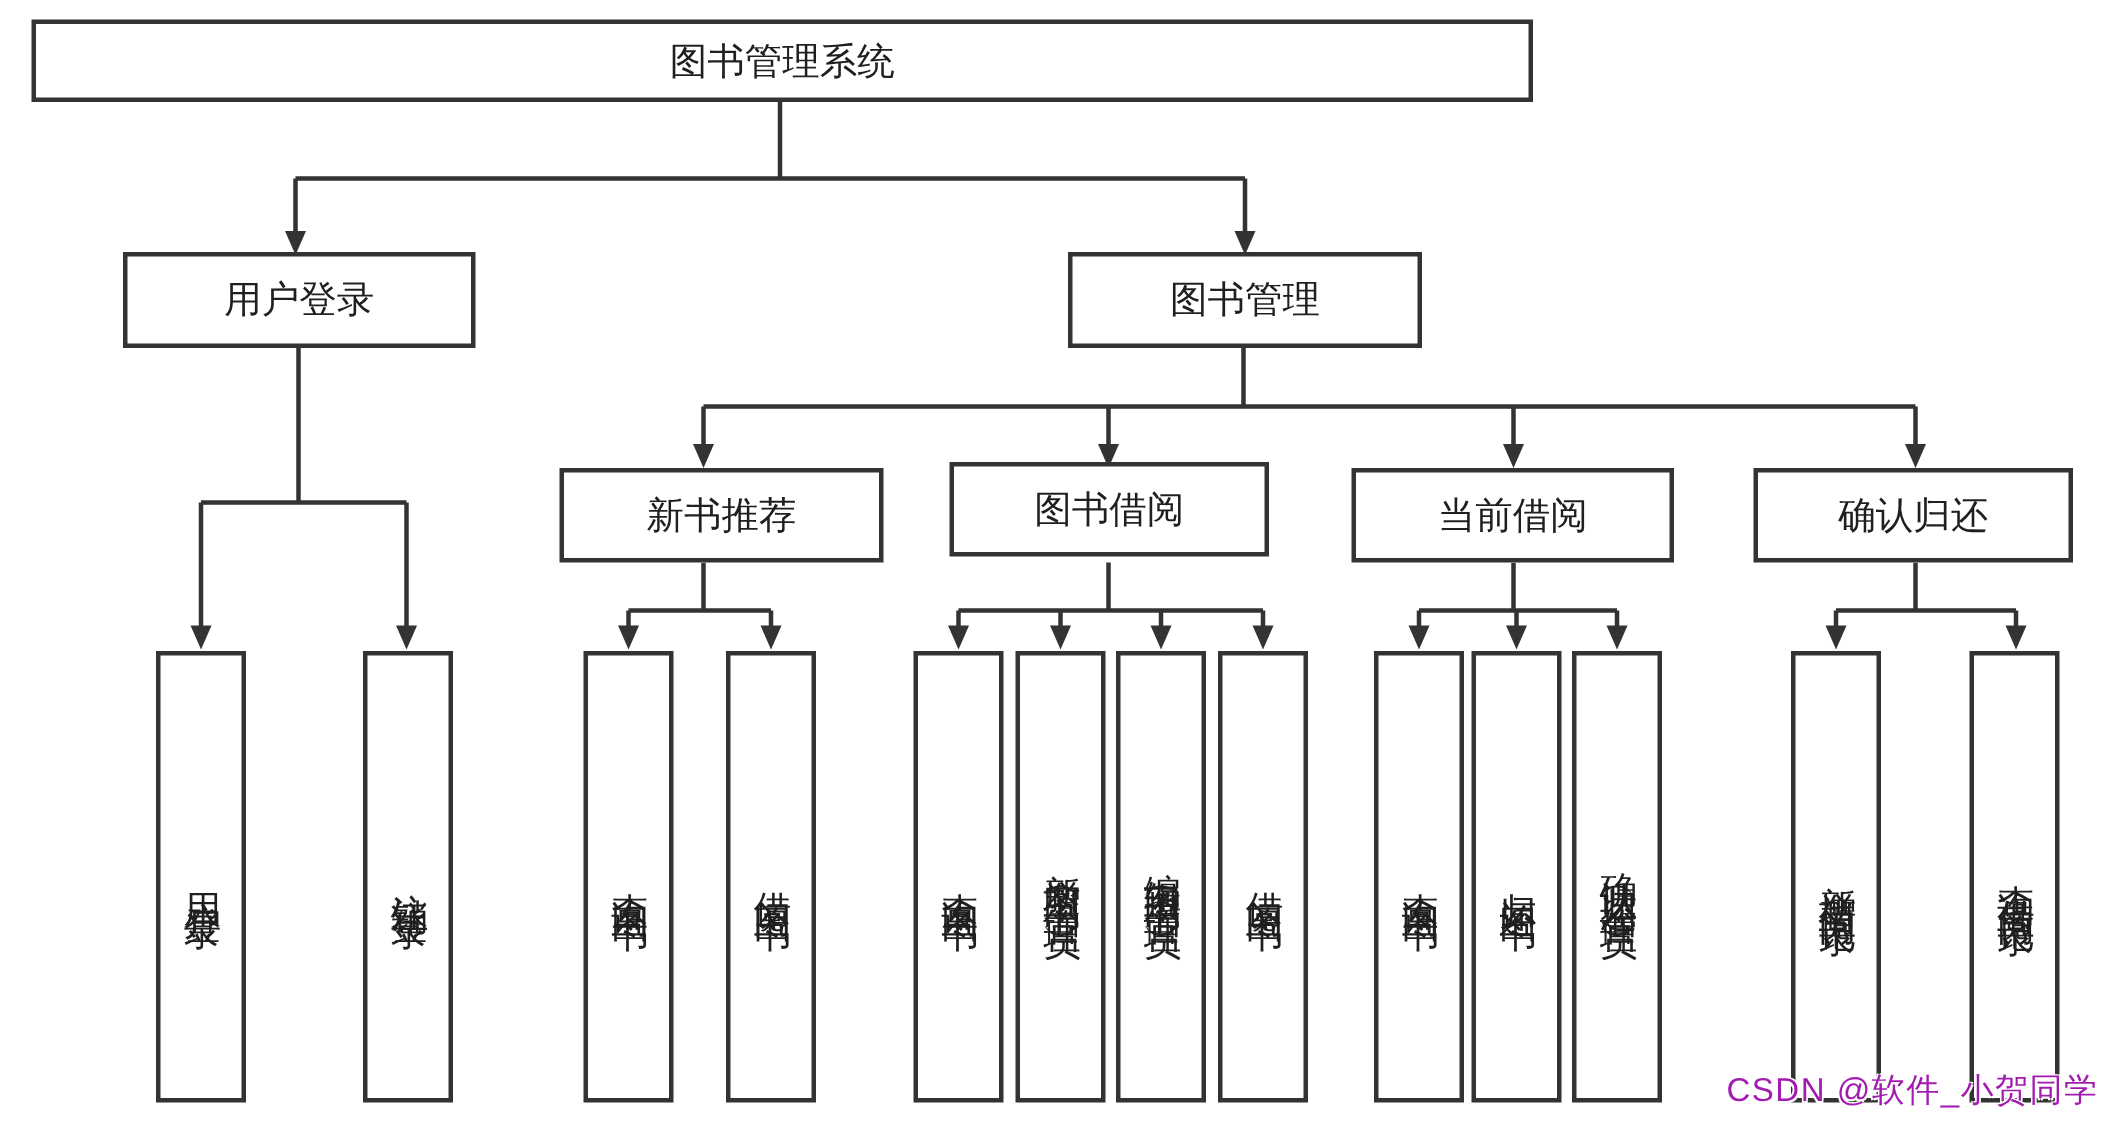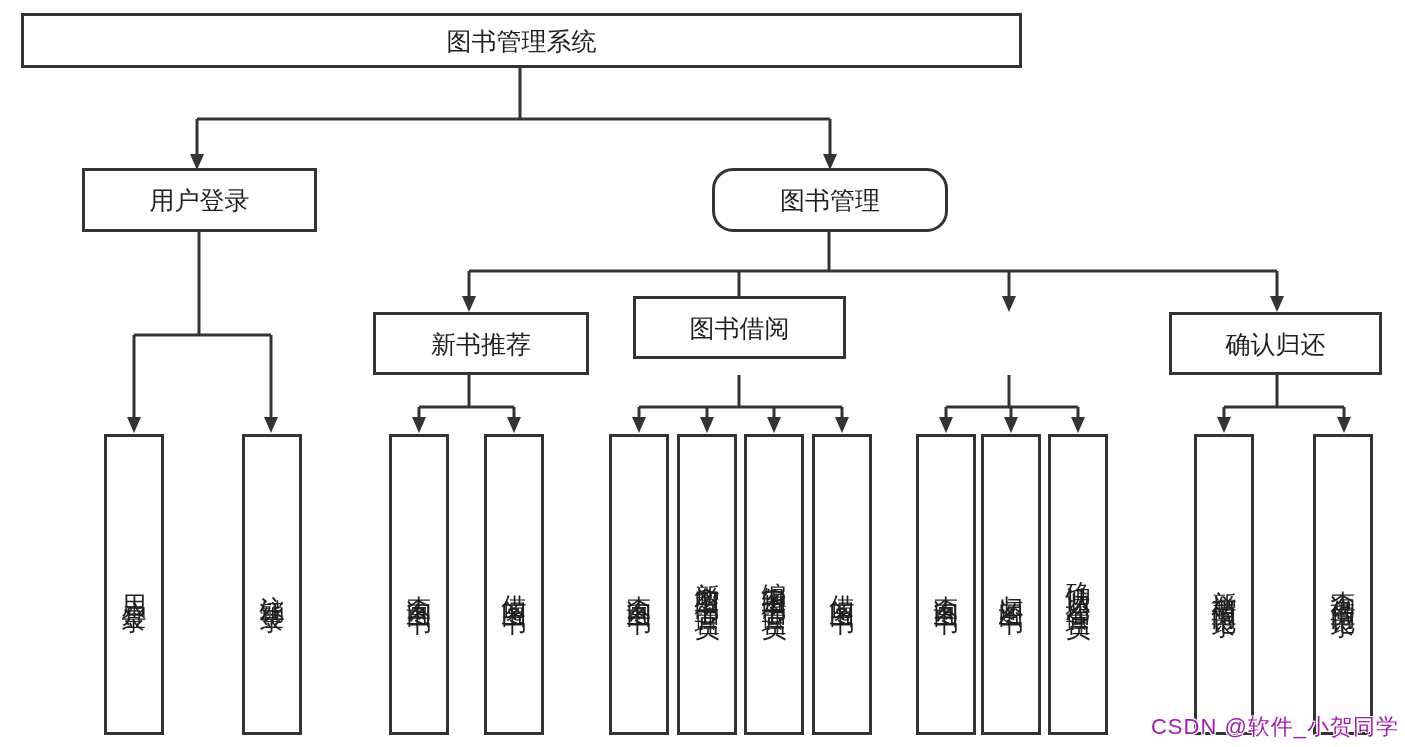--- a/index.html
+++ b/index.html
@@ -104,24 +104,25 @@
     <g>
       <path d="M1277,375 L1277,407 M1224,407 L1344,407 M1224,407 L1224,419 M1344,407 L1344,419"></path>
       <polygon points="1217,417 1231,417 1224,433"></polygon>
       <polygon points="1337,417 1351,417 1344,433"></polygon>
     </g>
   </svg>
 
   <div class="box" style="left:21px; top:13px; width:1001px; height:55px;">图书管理系统</div>
 
   <div class="box" style="left:82px; top:168px; width:235px; height:64px;">用户登录</div>
-  <div class="box" style="left:712px; top:168px; width:236px; height:64px;border-radius:21px;">图书管理</div>
+  <div class="box" style="left:712px; top:168px; width:236px; height:64px;">图书管理</div>
 
   <div class="box" style="left:361px; top:312px; width:216px; height:63px;margin-left:12px;">新书推荐</div>
-  <div class="box" style="left:633px; top:296px; width:213px; height:63px;">图书借阅</div>
+  <div class="box" style="left:633px; top:308px; width:213px; height:63px;">图书借阅</div>
+  <div class="box" style="left:901px; top:312px; width:215px; height:63px;">当前借阅</div>
   <div class="box" style="left:1169px; top:312px; width:213px; height:63px;">确认归还</div>
 
   <div class="box vbox" style="left:104px; top:434px; width:60px; height:301px;">用户登录</div>
   <div class="box vbox" style="left:242px; top:434px; width:60px; height:301px;">注销登录</div>
 
   <div class="box vbox" style="left:389px; top:434px; width:60px; height:301px;">查询图书</div>
   <div class="box vbox" style="left:484px; top:434px; width:60px; height:301px;">借阅图书</div>
 
   <div class="box vbox" style="left:609px; top:434px; width:60px; height:301px;">查询图书</div>
   <div class="box vbox" style="left:677px; top:434px; width:60px; height:301px;">新增图书（管理员）</div>

